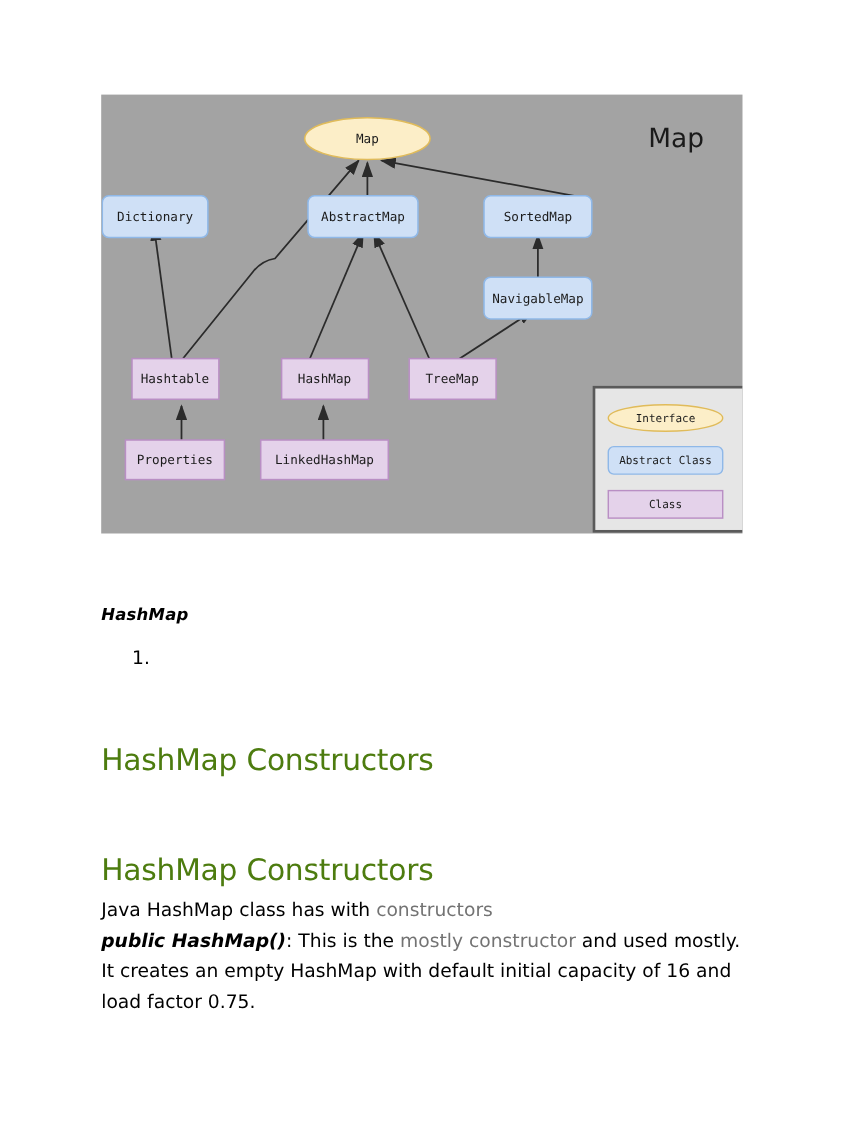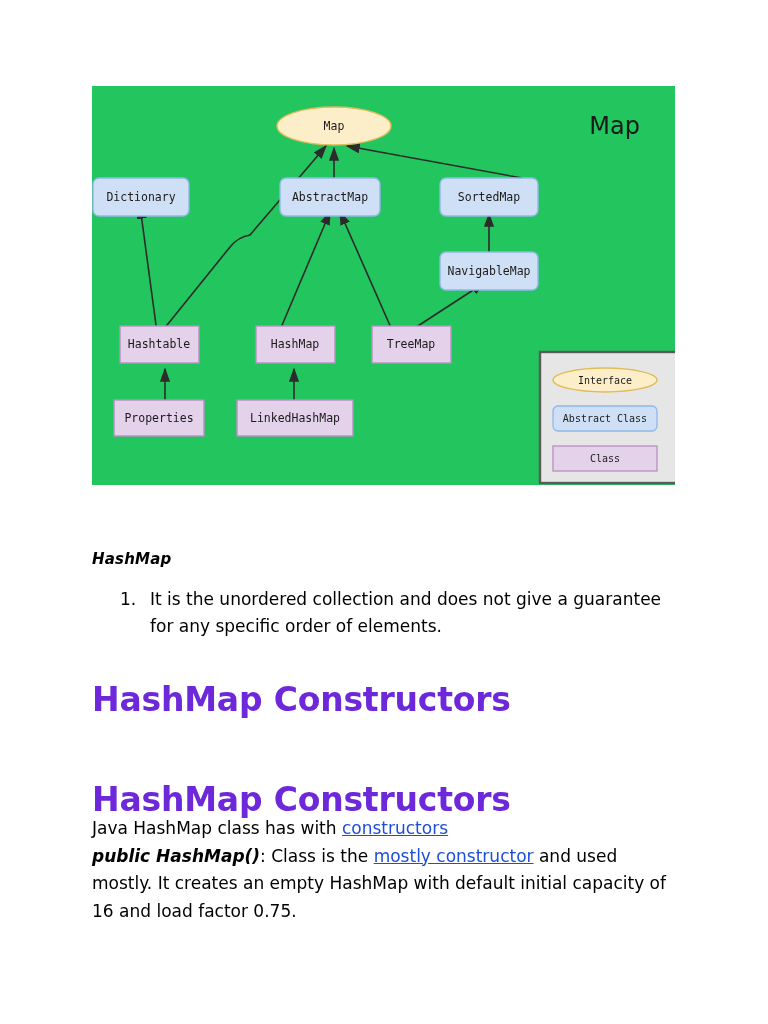--- a/index.html
+++ b/index.html
@@ -16,21 +16,21 @@
     color: #000000;
   }
 
   
   #diagram-figure {
     position: absolute;
     left: 92px;
     top: 86px;
     width: 583px;
     height: 399px;
-    background: #22c55e;
+    background: #a3a3a3;
     overflow: hidden;
   }
   #diagram-svg {
     position: absolute;
     left: 0;
     top: 0;
     width: 583px;
     height: 399px;
   }
   .diagram-title {
@@ -92,42 +92,41 @@
   .bullet-marker {
     position: absolute;
     left: 28px;
     top: 0;
     font-size: 17px;
     line-height: 27px;
   }
   .h1-title {
     position: absolute;
     left: 0;
-    font-size: 33px;
-    font-weight: bold;
-    color: #6d28d9;
+    font-size: 27px;
+    font-weight: normal;
+    color: #4d7c0f;
     letter-spacing: -0.2px;
     white-space: nowrap;
   }
   #heading-constructors-1 { top: 658px; }
   #heading-constructors-2 { top: 758px; }
 
   .body-text {
     position: absolute;
     left: 0;
     top: 815px;
     width: 582px;
     font-size: 17px;
     line-height: 27.5px;
     color: #000;
   }
   .body-text a,
   .doc-link {
-    color: #1d4ed8;
-    text-decoration: underline;
+    color: #737373;
     cursor: pointer;
   }
   .bi {
     font-weight: bold;
     font-style: italic;
     margin-top: 16px;
   }
 </style>
 </head>
 <body>
@@ -231,26 +230,25 @@
   <div class="diagram-title">Map</div>
 </div>
 
 <div class="doc">
 
   <div class="sub-head">HashMap</div>
 
   <ol class="bullet-list">
     <li class="bullet-item">
       <span class="bullet-marker">1.</span>
-      <span>It is the unordered collection and does not give a guarantee for any specific order of elements.</span>
     </li>
   </ol>
 
   <h1 class="h1-title" id="heading-constructors-1">HashMap Constructors</h1>
 
   <h1 class="h1-title" id="heading-constructors-2">HashMap Constructors</h1>
 
   <div class="body-text">
     <span>Java HashMap class has with </span><a class="doc-link">constructors</a><br>
-    <span class="bi">public HashMap()</span><span>: Class is the </span><a class="doc-link">mostly constructor</a><span> and used mostly. It creates an empty HashMap with default initial capacity of 16 and load factor 0.75.</span>
+    <span class="bi">public HashMap()</span><span>: This is the </span><a class="doc-link">mostly constructor</a><span> and used mostly. It creates an empty HashMap with default initial capacity of 16 and load factor 0.75.</span>
   </div>
 
 </div>
 
 </body></html>

